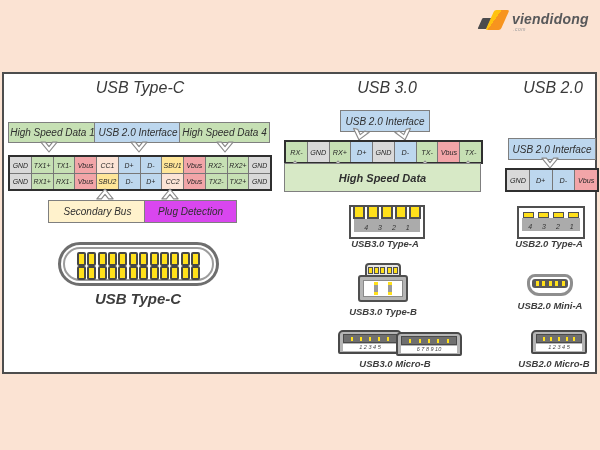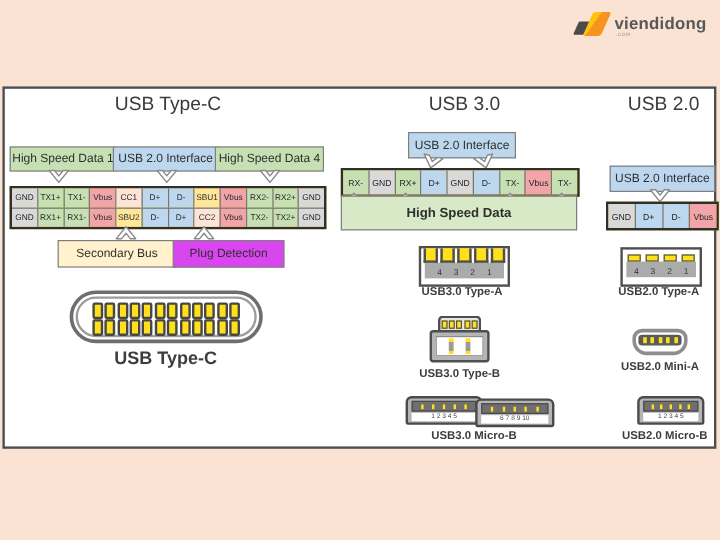--- a/index.html
+++ b/index.html
@@ -1,18 +1,18 @@
 <!DOCTYPE html>
 <html><head>
 <meta charset="utf-8">
 <style>
   html,body{margin:0;padding:0;}
   body{width:600px;height:450px;position:relative;overflow:hidden;
        font-family:"Liberation Sans", sans-serif;background:#fbe3d3;}
-  .abs{position:absolute;box-sizing:border-box;}
+  .abs{position:absolute;box-sizing:border-box;font-style:italic;}
 
   
   .logo{right:10px;top:6px;width:110px;height:30px;}
   .lm1{position:absolute;left:0;top:12px;width:9px;height:11px;background:#4b4b4d;
        transform:skewX(-24deg);border-radius:1px;}
   .lm2{position:absolute;left:10px;top:4px;width:15px;height:20px;
        background:linear-gradient(105deg,#ffc20e 0 35%,#f7941e 35% 100%);
        transform:skewX(-24deg);border-radius:2px;}
   .logo-name{position:absolute;left:32px;top:5px;font-size:14px;font-weight:bold;color:#57585a;letter-spacing:0.2px;}
   .logo-sub{position:absolute;left:33px;top:20px;font-size:5px;color:#97999c;letter-spacing:0.5px;}
@@ -22,21 +22,21 @@
   .sec-title{position:absolute;top:5px;font-size:16px;color:#3a3a3a;text-align:center;}
 
   
   .busbox{position:absolute;border:1px solid #7f7f7f;display:flex;align-items:center;
           justify-content:center;font-size:10px;color:#2f2f2f;}
   .bg-green{background:#c6e0b4;text-align:right;} .bg-blue{background:#bdd7ee;}
   .bg-yellow{background:#fff2cc;} .bg-peach{background:#d946ef;}
   .bg-lgreen{background:#d7e9c6;}
 
   
-  .pin-table{position:absolute;border:2px solid #2f2f2f;display:flex;flex-direction:column;background:#eab308;justify-content:center;}
+  .pin-table{position:absolute;border:2px solid #2f2f2f;display:flex;flex-direction:column;background:#7f1d1d;justify-content:center;}
   .prow{flex:1;display:flex;}
   .prow + .prow .cell{border-top:1px solid #777;}
   .cell{flex:1;border-left:1px solid #777;display:flex;align-items:center;justify-content:center;
         font-size:6.9px;color:#262626;white-space:nowrap;overflow:hidden;}
   .cell:first-child{border-left:none;}
   .c-gray{background:#d9d9d9;} .c-green{background:#c6e0b4;} .c-blue{background:#bdd7ee;}
   .c-red{background:#f2a5a8;} .c-yellow{background:#ffe699;} .c-peach{background:#fce4d6;}
   .row9 .cell{font-size:7.2px;} .row4 .cell{font-size:7.2px;}
 
   

